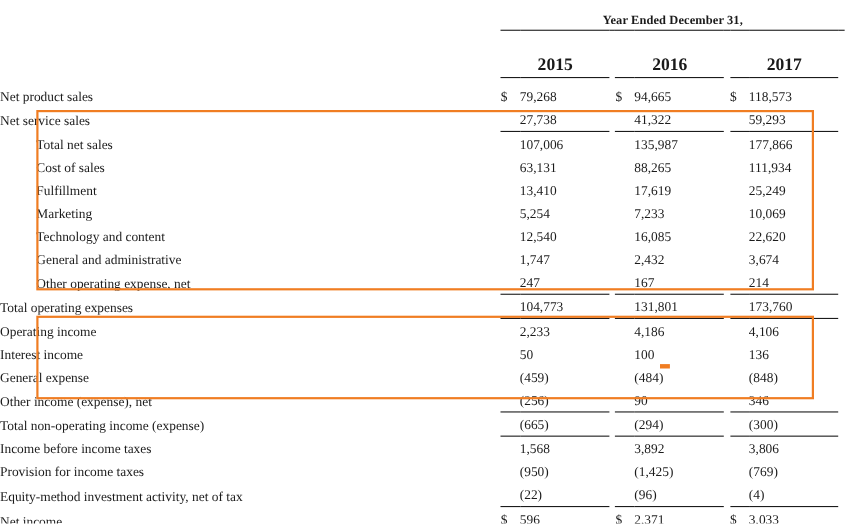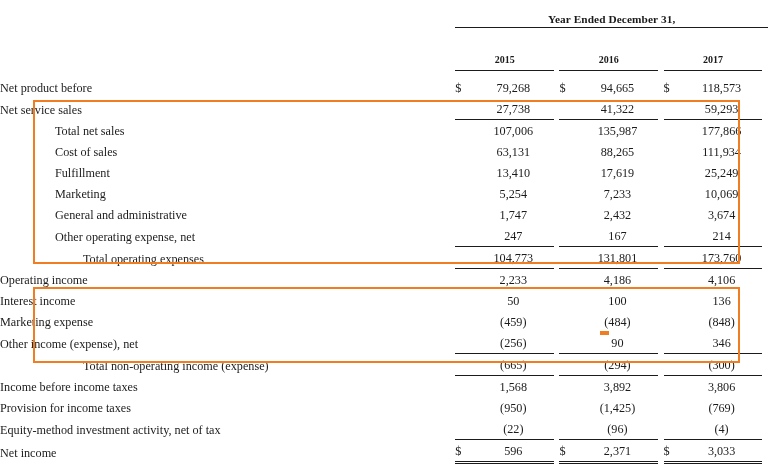--- a/index.html
+++ b/index.html
@@ -46,26 +46,26 @@
     line-height: 20px;
     white-space: nowrap;
   }
 
   
   td.label {
     padding-left: 41px;
     font-size: 12.2px;
     color: #1b1b1b;
   }
-  td.label.ind1 { padding-left: 55px; }
-  td.label.ind2 { padding-left: 83px; }
+  td.label.ind1 { padding-left: 33px; }
+  td.label.ind2 { }
 
   
   td.num {
-    text-align: center;
+    text-align: left;
     font-size: 12.2px;
     padding-right: 3px;
     color: #1b1b1b;
     margin-top: 10px;
   }
   td.cur {
     text-align: left;
     font-size: 12.2px;
     padding-left: 3px;
     color: #1b1b1b;
@@ -88,21 +88,21 @@
   td.yearspan {
     text-align: center;
     font-weight: bold;
     font-size: 11.3px;
     letter-spacing: .1px;
     padding-bottom: 2px;
   }
   td.yearlbl {
     text-align: center;
     font-weight: bold;
-    font-size: 10px;
+    font-size: 16px;
     padding-bottom: 1px;
   }
   tr.hdr-rule-top td.bar {
     border-top: 1.2px solid #1b1b1b;
   }
   tr.hdr-years td.yearlbl {
     border-bottom: 1.2px solid #1b1b1b;
   }
 
   
@@ -168,21 +168,21 @@
         <td></td>
         <td class="yearlbl" colspan="2">2017</td>
         <td></td>
       </tr>
       <tr class="spacer">
         <td colspan="11"></td>
       </tr>
     </thead>
     <tbody id="tbody">
         <tr>
-          <td class="label">Net product before</td>
+          <td class="label">Net product sales</td>
           <td></td>
           <td class="cur">$</td>
           <td class="num">79,268</td>
           <td></td>
           <td class="cur">$</td>
           <td class="num">94,665</td>
           <td></td>
           <td class="cur">$</td>
           <td class="num">118,573</td>
           <td></td>
@@ -246,20 +246,33 @@
           <td class="num">5,254</td>
           <td></td>
           <td class="cur"></td>
           <td class="num">7,233</td>
           <td></td>
           <td class="cur"></td>
           <td class="num">10,069</td>
           <td></td>
         </tr>
         <tr>
+          <td class="label ind1">Technology and content</td>
+          <td></td>
+          <td class="cur"></td>
+          <td class="num">12,540</td>
+          <td></td>
+          <td class="cur"></td>
+          <td class="num">16,085</td>
+          <td></td>
+          <td class="cur"></td>
+          <td class="num">22,620</td>
+          <td></td>
+        </tr>
+        <tr>
           <td class="label ind1">General and administrative</td>
           <td></td>
           <td class="cur"></td>
           <td class="num">1,747</td>
           <td></td>
           <td class="cur"></td>
           <td class="num">2,432</td>
           <td></td>
           <td class="cur"></td>
           <td class="num">3,674</td>
@@ -311,21 +324,21 @@
           <td class="num">50</td>
           <td></td>
           <td class="cur"></td>
           <td class="num">100</td>
           <td></td>
           <td class="cur"></td>
           <td class="num">136</td>
           <td></td>
         </tr>
         <tr>
-          <td class="label">Marketing expense</td>
+          <td class="label">General expense</td>
           <td></td>
           <td class="cur"></td>
           <td class="num">(459)</td>
           <td></td>
           <td class="cur"></td>
           <td class="num">(484)</td>
           <td></td>
           <td class="cur"></td>
           <td class="num">(848)</td>
           <td></td>

